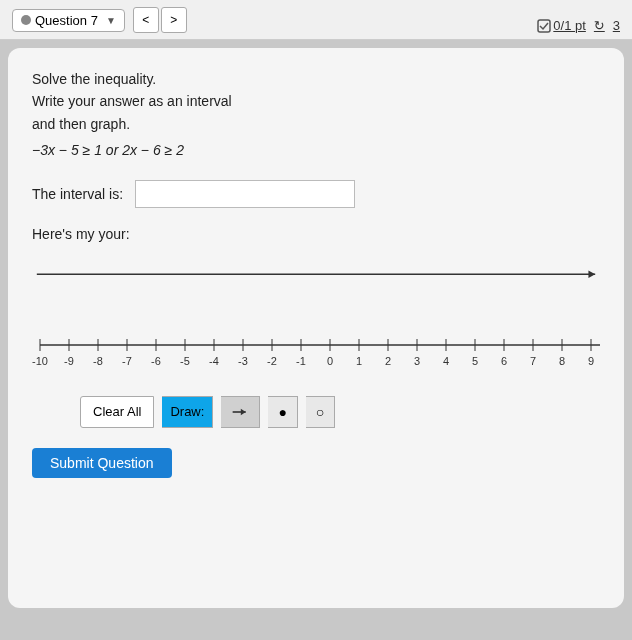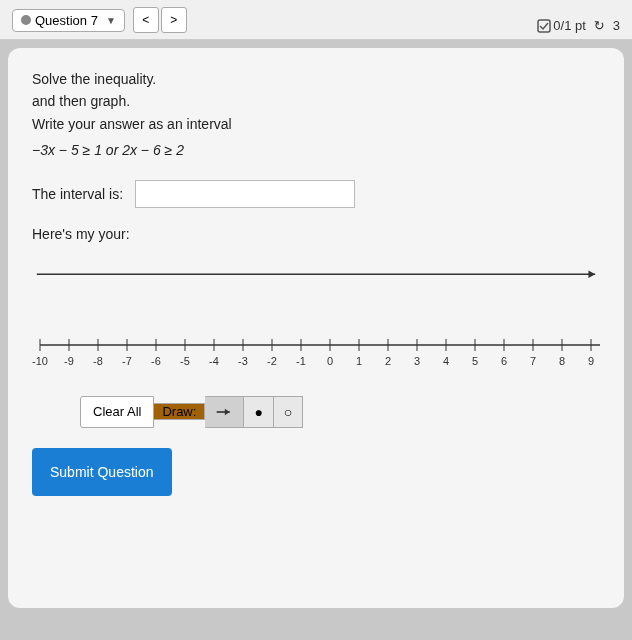--- a/index.html
+++ b/index.html
@@ -65,20 +65,21 @@
       align-items: center;
       justify-content: center;
     }
 
     .top-bar-right {
       display: flex;
       align-items: center;
       gap: 8px;
       font-size: 13px;
       color: #333;
+      text-decoration: underline;
     }
 
     .main-content {
       background-color: #f5f5f5;
       margin: 8px;
       border-radius: 12px;
       padding: 20px 24px;
       min-height: 560px;
     }
 
@@ -126,43 +127,43 @@
       position: relative;
     }
 
     .nl-svg {
       width: 100%;
       overflow: visible;
     }
 
     .tools-row {
       display: flex;
-      align-items: center;
-      gap: 0;
+      align-items: flex-start;
+      gap: 8px;
       margin-bottom: 20px;
       padding-left: 48px;
     }
 
     .clear-all-btn {
       background: white;
       border: 1px solid #aaa;
       border-radius: 3px 0 0 3px;
       padding: 5px 12px;
       font-size: 13px;
       cursor: pointer;
       height: 32px;
     }
 
     .draw-label {
-      background: #a16207;
+      background: #0ea5e9;
       border: 1px solid #aaa;
       border-left: none;
       padding: 5px 8px;
       font-size: 13px;
-      height: 17px;
+      height: 32px;
       display: flex;
       align-items: center;
     }
 
     .tool-btn {
       background: #e8e8e8;
       border: 1px solid #aaa;
       border-left: none;
       padding: 5px 10px;
       font-size: 13px;
@@ -180,21 +181,21 @@
     .tool-btn svg {
       width: 18px;
       height: 14px;
     }
 
     .submit-btn {
       background: #1a7fd4;
       color: white;
       border: none;
       border-radius: 4px;
-      padding: 16px 18px;
+      padding: 7px 18px;
       font-size: 14px;
       cursor: pointer;
       font-weight: normal;
     }
 
     .chevron-icon {
       font-size: 10px;
       color: #555;
       margin-left: 4px;
     }
@@ -231,22 +232,22 @@
     <span style="font-size:13px;">↻</span>
     <span>3</span>
   </div>
 </div>
 
 <div class="main-content">
 
   
   <div class="problem-text">
     <div>Solve the inequality.</div>
+    <div>Write your answer as an interval</div>
     <div>and then graph.</div>
-    <div>Write your answer as an interval</div>
     <div class="math" style="margin-top:4px; ">−3x − 5 ≥ 1 or 2x − 6 ≥ 2</div>
   </div>
 
   
   <div class="interval-row">
     <span class="interval-label">The interval is:</span>
     <input class="interval-input" type="text" value="" style="">
   </div>
 
   

